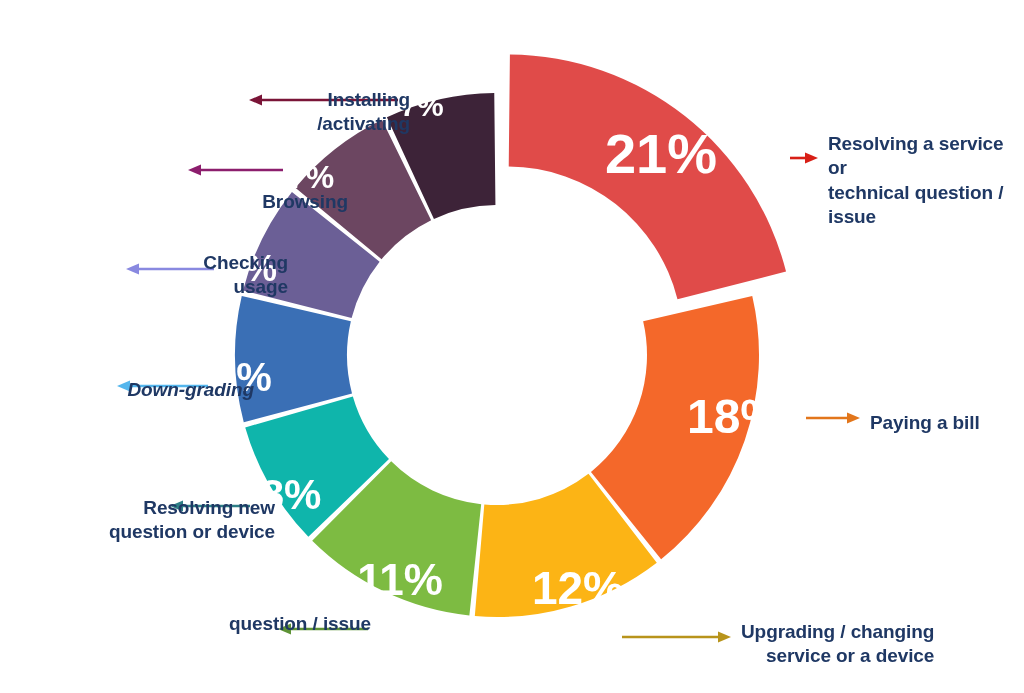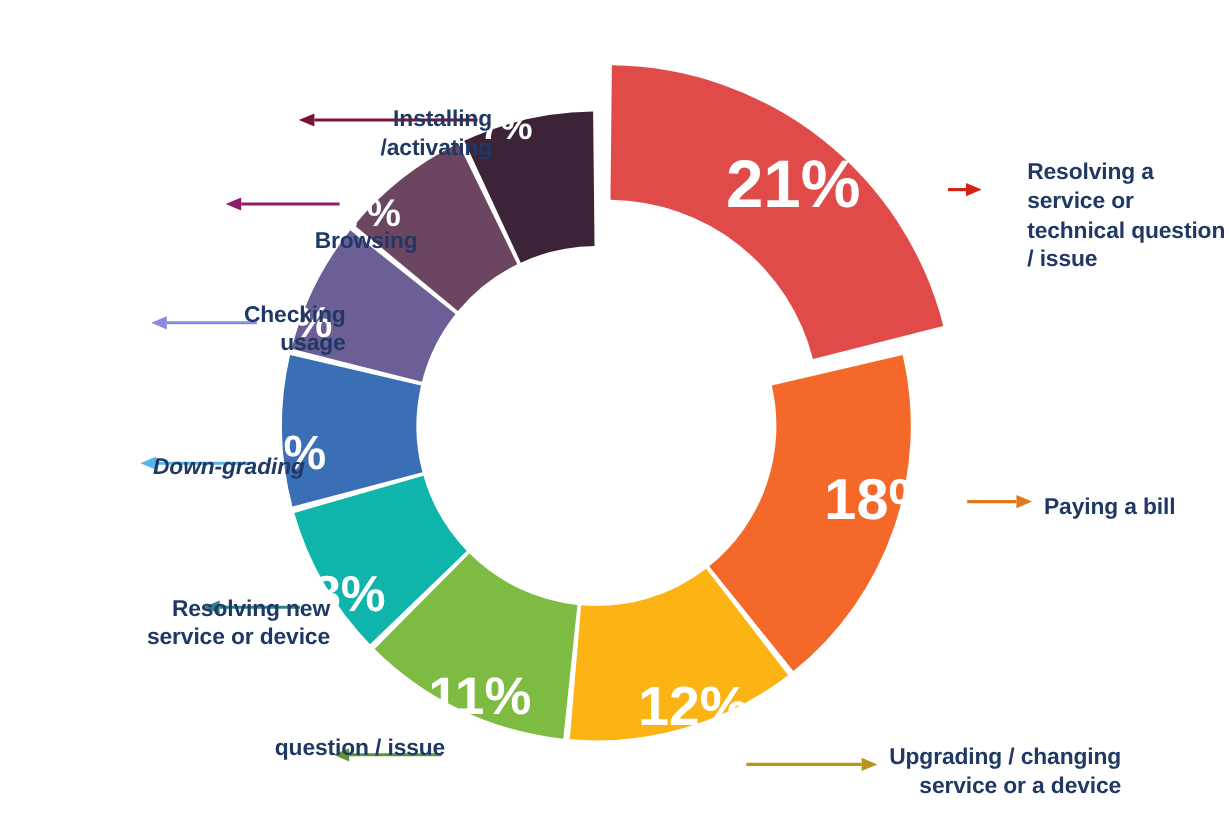--- a/index.html
+++ b/index.html
@@ -107,23 +107,23 @@
         <text class="pct-label" x="578" y="592" font-size="46">12%</text>
         <text class="pct-label" x="400" y="583" font-size="44">11%</text>
         <text class="pct-label" x="291" y="498" font-size="42">8%</text>
         <text class="pct-label" x="243" y="380" font-size="40">8%</text>
         <text class="pct-label" x="251" y="271" font-size="36">7%</text>
         <text class="pct-label" x="311" y="180" font-size="32">7%</text>
         <text class="pct-label" x="422" y="108" font-size="30">7%</text>
       </g>
   </svg>
   <div id="labels-layer">
-      <div class="callout-label align-left" style="left: 828px; top: 132px; margin-left: 28px;"><div>Resolving a service or</div><div>technical question / issue</div></div>
+      <div class="callout-label align-left" style="left: 828px; top: 132px;"><div>Resolving a service or</div><div>technical question / issue</div></div>
       <div class="callout-label align-left" style="left: 870px; top: 411px;"><div>Paying a bill</div></div>
       <div class="callout-label align-left" style="left: 741px; top: 620px; text-align: right;"><div>Upgrading / changing</div><div>service or a device</div></div>
       <div class="callout-label align-right" style="left: auto; top: 612px; right: 653px; width: 240px;"><div>question / issue</div></div>
-      <div class="callout-label align-right" style="left: auto; top: 496px; right: 749px; width: 240px;"><div>Resolving new</div><div>service or device</div></div>
+      <div class="callout-label align-right" style="left: auto; top: 496px; right: 749px; width: 240px;"><div>Resolving new</div><div>question or device</div></div>
       <div class="callout-label align-right" style="left: auto; top: 378px; right: 770px; width: 240px; font-style: italic;"><div>Down-grading</div></div>
       <div class="callout-label align-right" style="left: auto; top: 251px; right: 736px; width: 240px;"><div>Checking</div><div>usage</div></div>
       <div class="callout-label align-right" style="left: auto; top: 178px; right: 676px; width: 240px; margin-top: 12px;"><div>Browsing</div></div>
       <div class="callout-label align-right" style="left: auto; top: 88px; right: 614px; width: 240px;"><div>Installing</div><div>/activating</div></div>
     </div>
 </div>
 
 </body></html>

